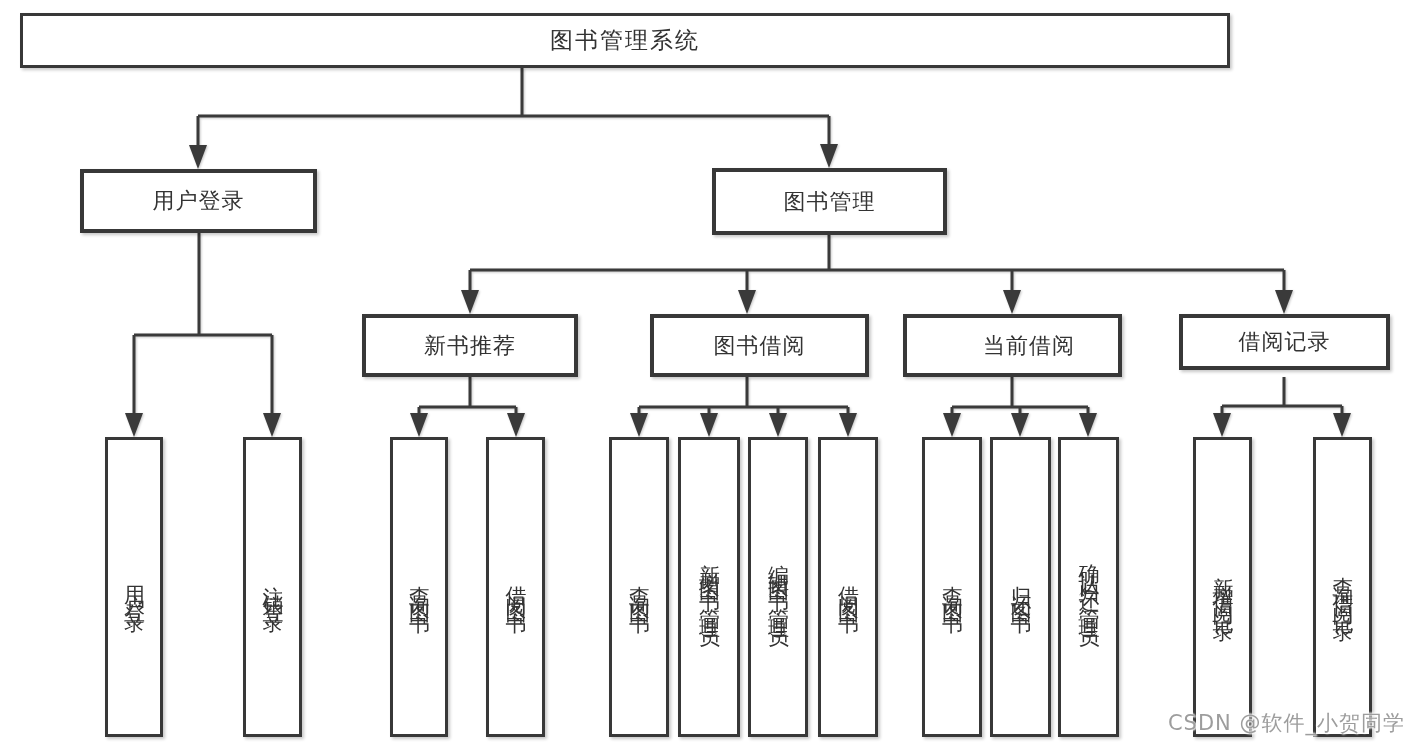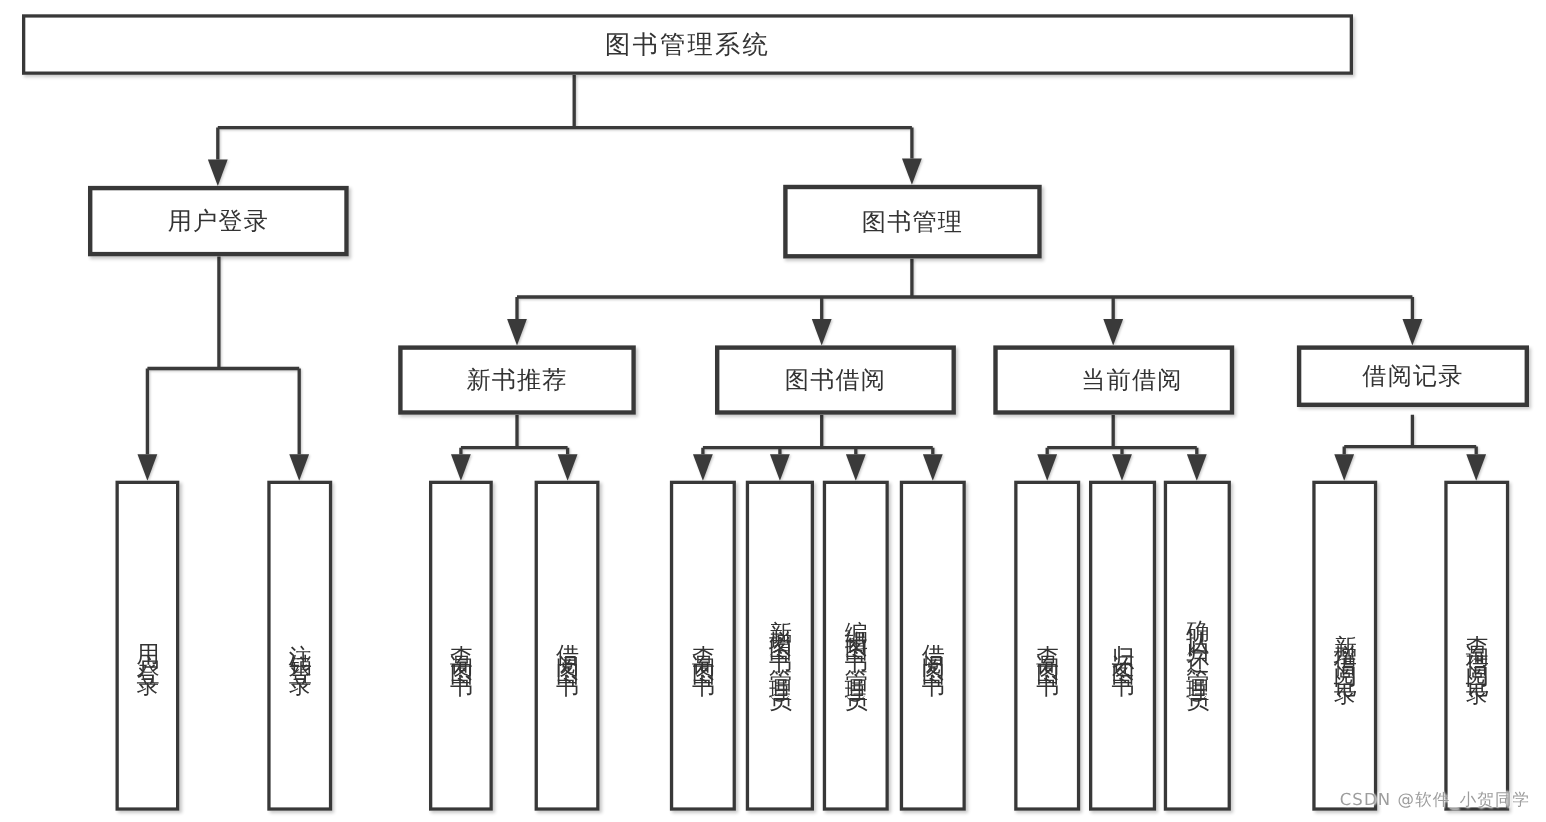--- a/index.html
+++ b/index.html
@@ -51,24 +51,24 @@
     text-orientation: mixed;
   }
   .box.v span {
     font-size: 21px;
     letter-spacing: 9px;
     line-height: 1;
     white-space: nowrap;
   }
   #watermark {
     position: absolute;
-    right: 14px;
+    right: 0;
     bottom: 10px;
     z-index: 2;
-    font-size: 15px;
+    font-size: 21px;
     letter-spacing: 1px;
     color: #9d9d9d;
     text-shadow: 0 0 2px #ffffff, 1px 1px 2px #ffffff, -1px -1px 2px #ffffff;
     white-space: nowrap;
   }
 </style>
 </head>
 <body>
 
 <div id="stage">

